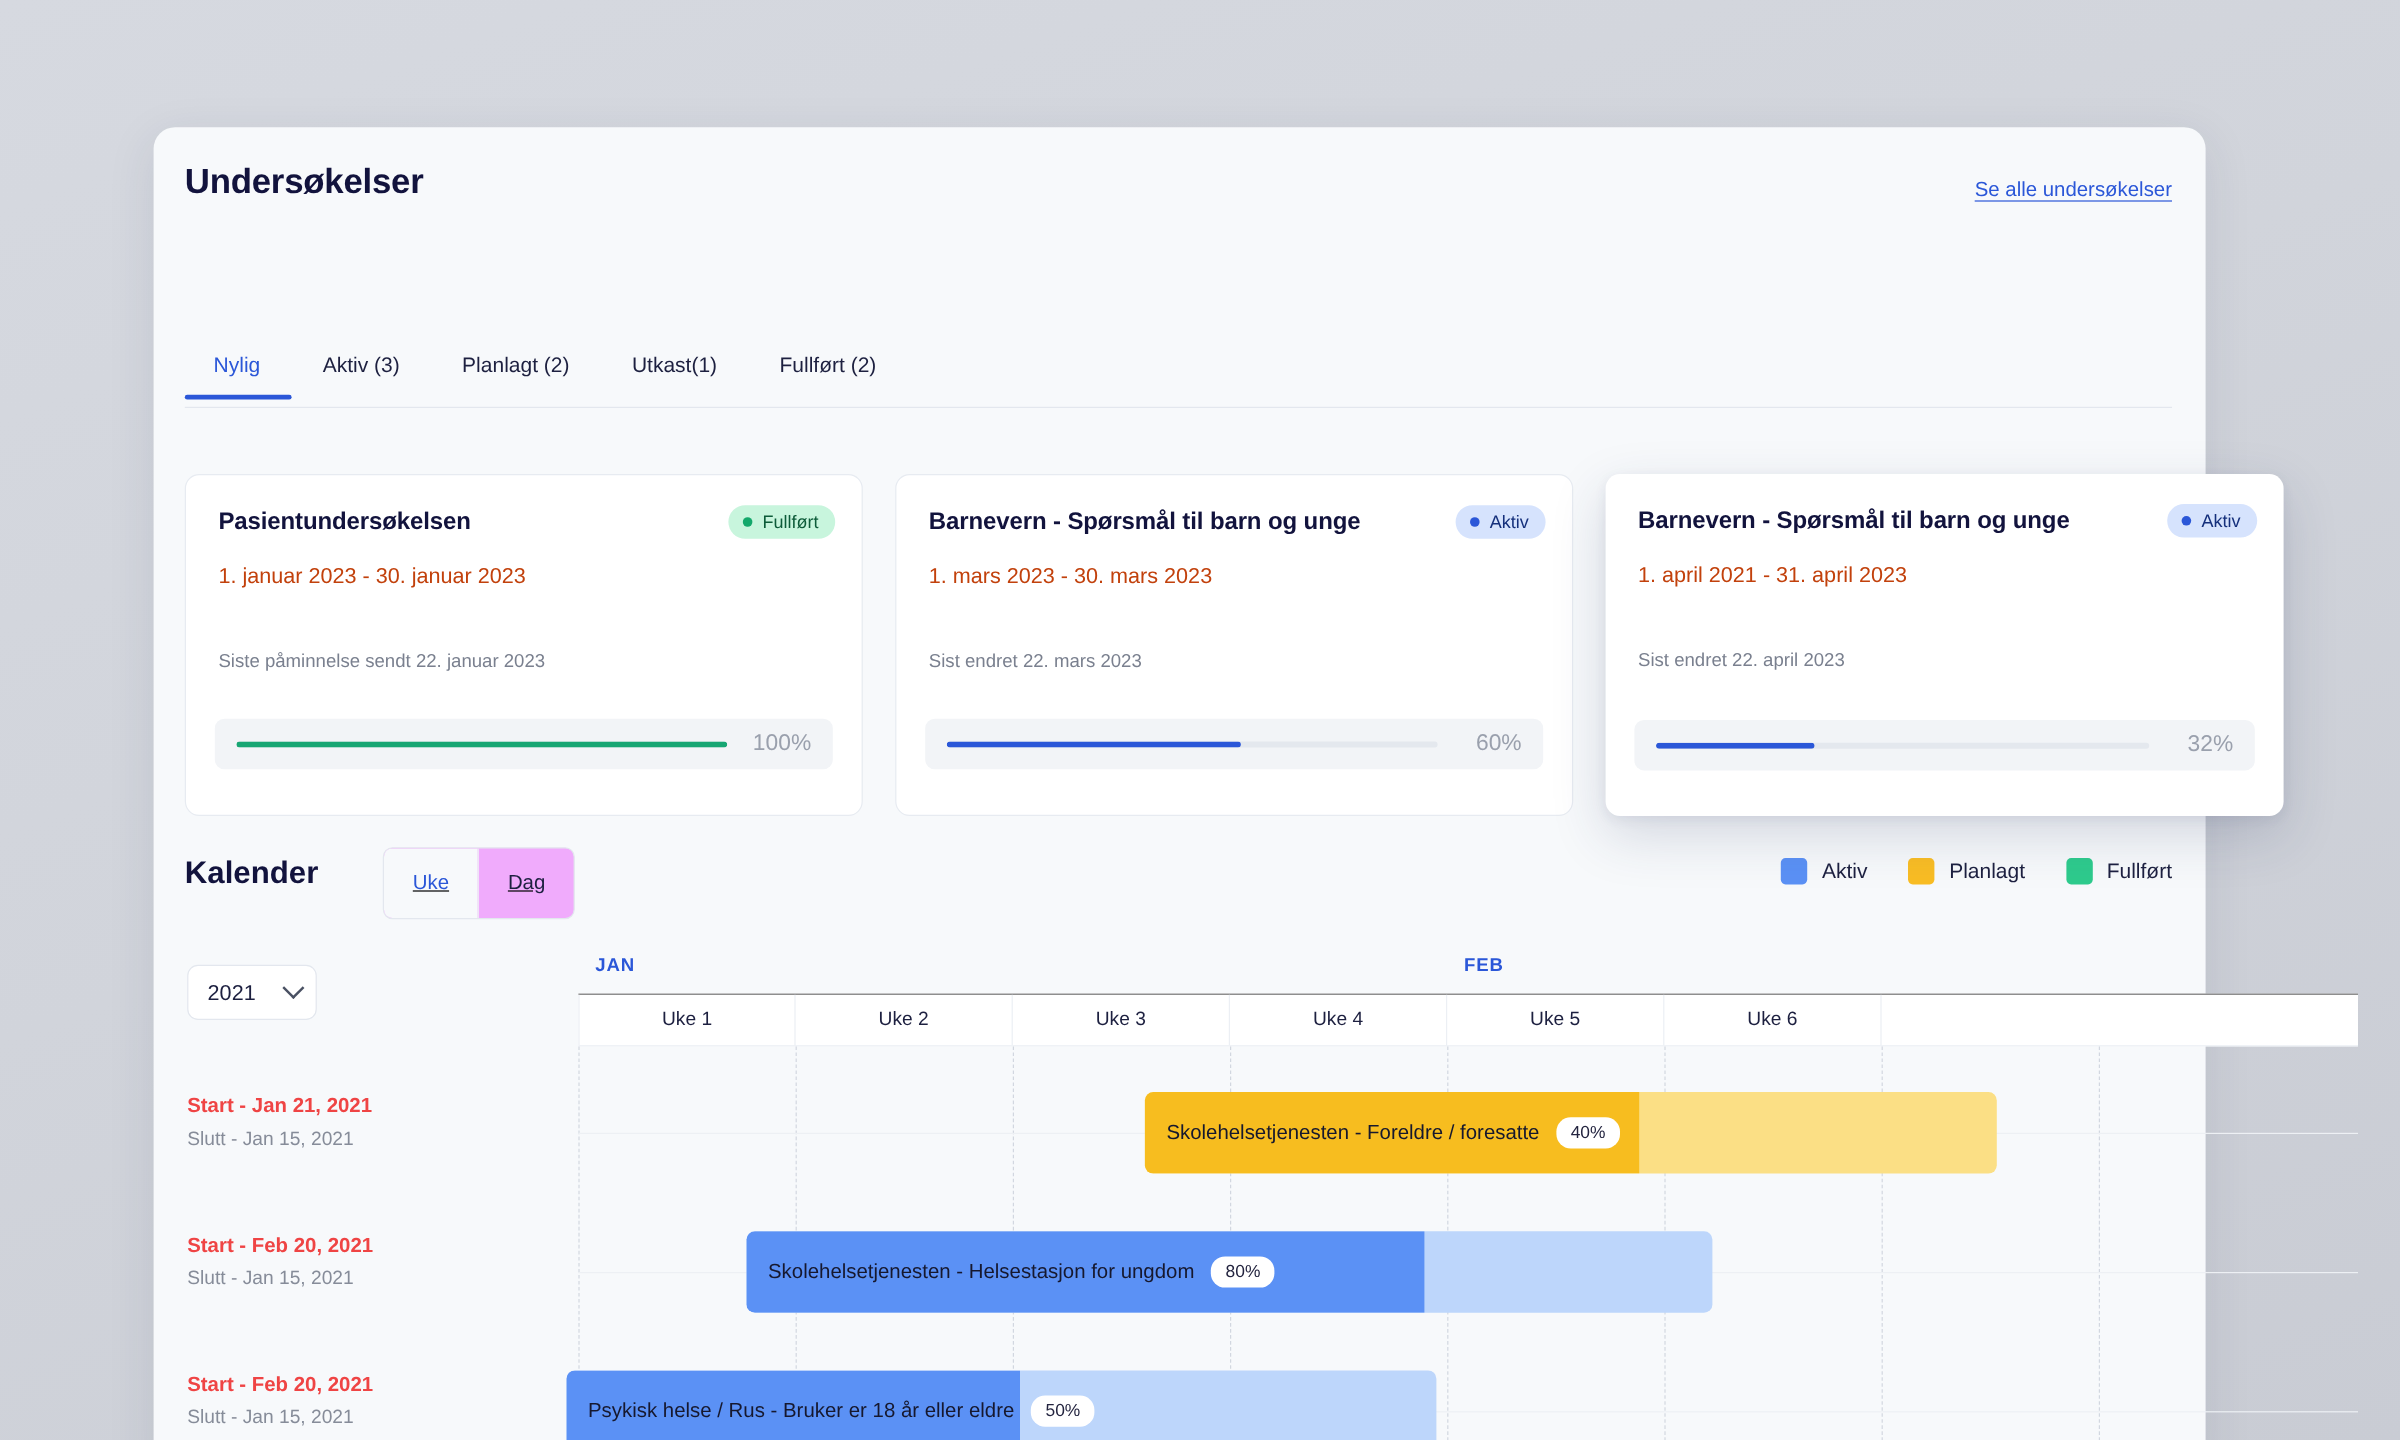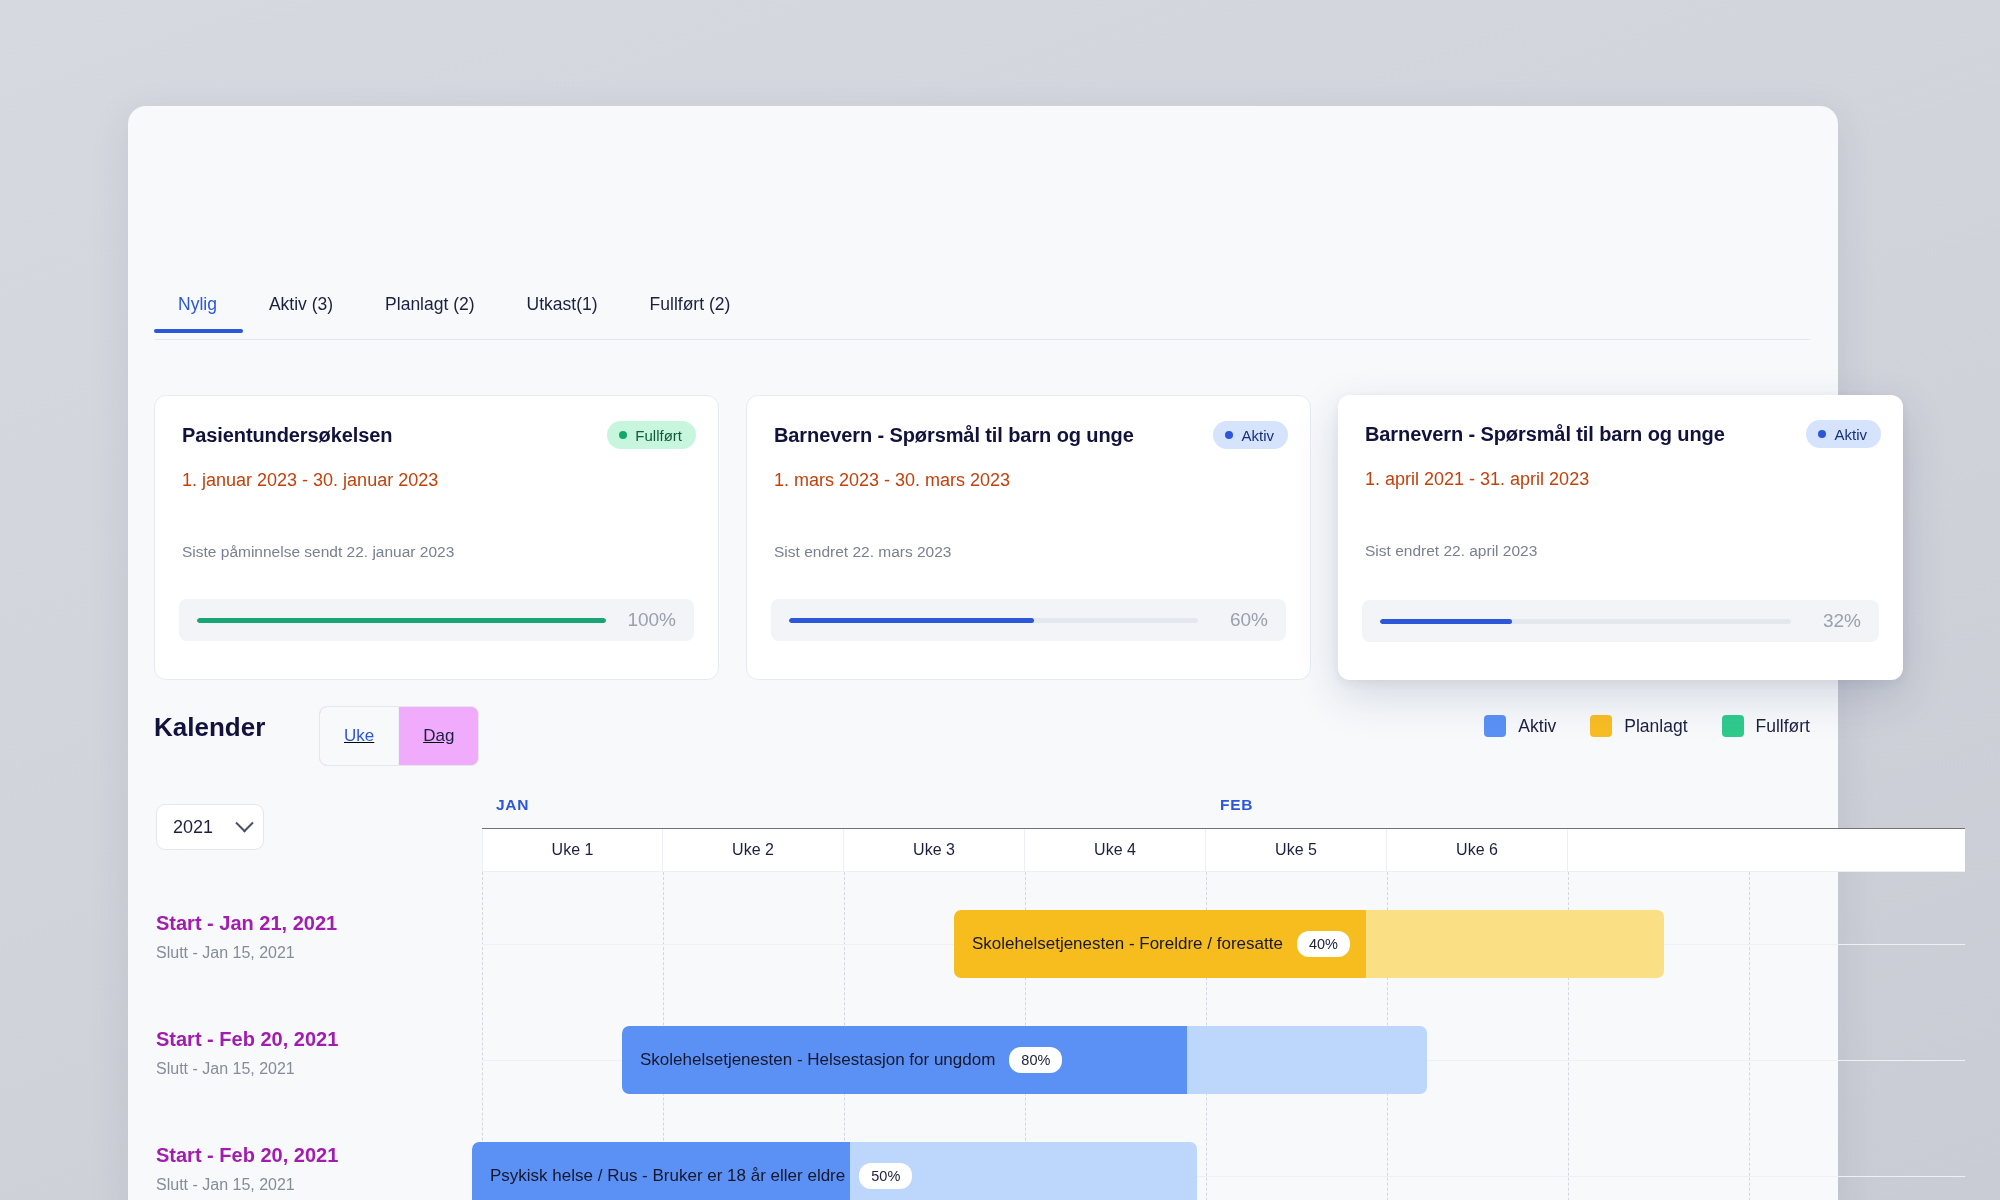--- a/index.html
+++ b/index.html
@@ -179,21 +179,21 @@
     border-right: 1px solid #eceff4;
   }
   .week-cell:first-child { border-left: 1px solid #eceff4; }
 
   .body-grid { position: absolute; left: 0; top: 86px; right: 0; bottom: 0; }
   .vline { position: absolute; top: 0; bottom: 0; width: 0;
            border-left: 1.5px dashed #d2d7e0; }
   .hline { position: absolute; left: 0; right: 0; height: 0; border-top: 1px solid #edf0f4; }
 
   .rowlabel { position: absolute; left: 28px; }
-  .rowlabel .s { font-size: 20px; font-weight: bold; color: #a21caf; }
+  .rowlabel .s { font-size: 17px; font-weight: bold; color: #ef4444; }
   .rowlabel .e { font-size: 16px; color: #868c99; margin-top: 9px; }
 
   .bar {
     position: absolute; height: 68px; border-radius: 7px;
     display: flex; align-items: center; overflow: hidden;
   }
   .bar .solid { position: absolute; left: 0; top: 0; bottom: 0; border-radius: 7px 0 0 7px; }
   .bar .lbl { position: relative; z-index: 2; font-size: 17px; color: #16182e;
               margin-left: 18px; white-space: nowrap; }
   .bar .chip {
@@ -201,20 +201,24 @@
     background: #ffffff; border-radius: 12px; padding: 5px 12px;
     font-size: 14.5px; color: #23243f; white-space: nowrap;
   }
 </style>
 </head>
 <body>
 
 <div id="page">
   <div id="panel">
 
+    <div class="panel-head">
+      <div class="page-title">Undersøkelser</div>
+      <div class="see-all">Se alle undersøkelser</div>
+    </div>
 
     <div class="tabs" id="tabs">
         <div class="tab active">Nylig</div>
         <div class="tab">Aktiv (3)</div>
         <div class="tab">Planlagt (2)</div>
         <div class="tab">Utkast(1)</div>
         <div class="tab">Fullført (2)</div>
       </div>
 
     <div class="cards" id="cards">

